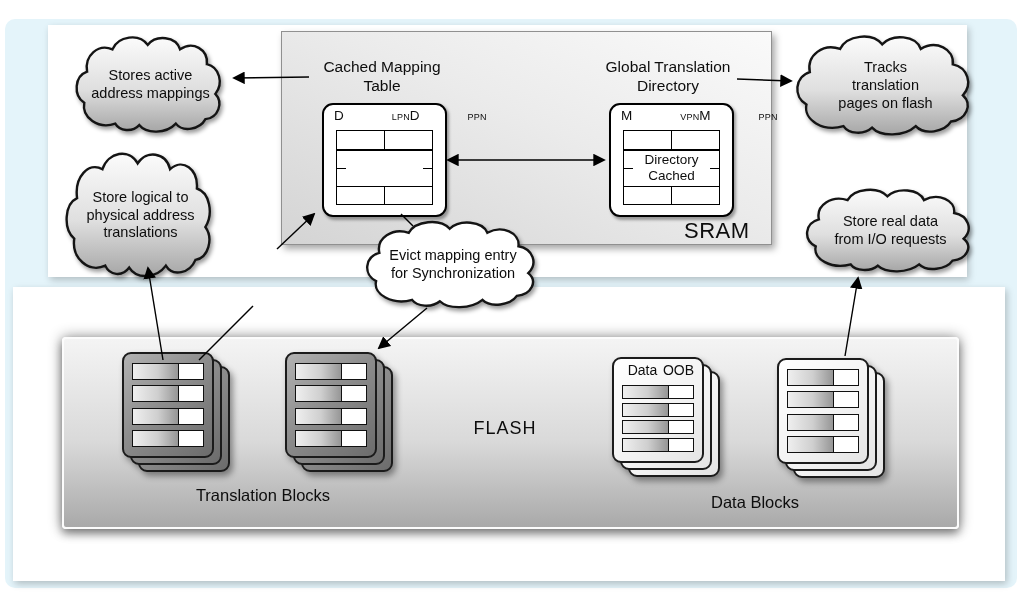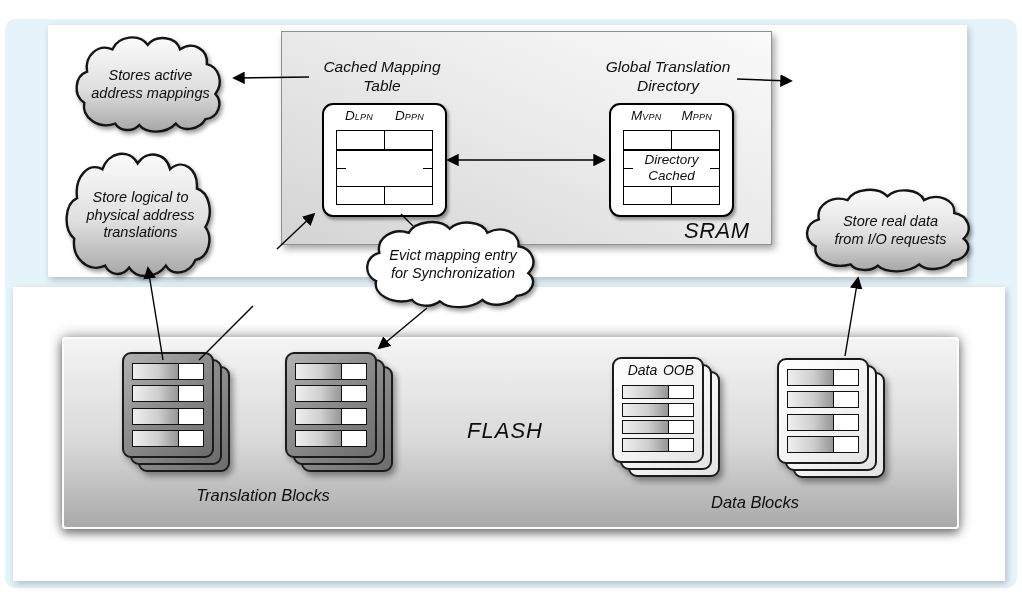--- a/index.html
+++ b/index.html
@@ -1,38 +1,38 @@
 <!DOCTYPE html>
 <html><head>
 <meta charset="utf-8">
 <style>
   html,body{margin:0;padding:0;background:#ffffff;}
   #canvas{position:relative;width:1022px;height:597px;background:#ffffff;overflow:hidden;
-          font-family:"Liberation Sans",sans-serif;color:#0d0d0d;font-style:italic;}
+          font-family:"Liberation Sans",sans-serif;color:#0d0d0d;}
   .abs{position:absolute;}
 
   
   .blue-frame{left:5px;top:19px;width:1012px;height:569px;background:#e4f4fa;border-radius:10px;}
   .slide{background:#ffffff;box-shadow:2px 3px 7px rgba(0,0,0,0.22);}
   .slide-top{left:48px;top:25px;width:919px;height:252px;}
   .slide-bottom{left:13px;top:287px;width:992px;height:294px;}
 
   
   .sram-box{left:281px;top:31px;width:489px;height:212px;
             background:linear-gradient(to bottom left,#fafafa 0%,#ebebeb 45%,#d4d4d4 100%);
             border:1px solid #909090;box-shadow:3px 4px 7px rgba(0,0,0,0.35);}
   .sram-title{font-size:15.5px;line-height:1.22;text-align:center;}
   .sram-label{font-size:22px;letter-spacing:0.5px;}
 
   
   .mapbox{width:121px;height:110px;background:#ffffff;border:2px solid #000;border-radius:11px;
           box-shadow:2px 2.5px 3px rgba(0,0,0,0.35);}
   .tbl-head{position:absolute;top:3px;left:10px;right:10px;display:flex;justify-content:space-around;
             font-size:13.5px;font-weight:bold;font-weight:normal;}
-  .tbl-head sub{font-size:9px;vertical-align:baseline;position:relative;top:0px;letter-spacing:0.2px;}
+  .tbl-head sub{font-size:9px;vertical-align:baseline;position:relative;top:0px;letter-spacing:0.2px;padding-left:48px;}
   .grid{position:absolute;left:12px;right:12px;top:25px;bottom:10px;border:1.5px solid #000;}
   .gl{position:absolute;background:#000;}
   .gl-h{height:1.5px;left:0;right:0;}
   .gl-stub{height:1.5px;width:9px;}
   .gl-v{width:1.5px;left:50%;margin-left:-0.75px;}
   .grid-body{position:absolute;top:25%;bottom:25%;left:0;right:0;display:flex;align-items:center;
              justify-content:center;text-align:center;font-size:13.5px;line-height:1.12;}
 
   
   .cloud{pointer-events:none;}
@@ -41,21 +41,21 @@
   .cloud-svg use{stroke:#141414;stroke-width:2.4px;}
   .fill-gray{fill:url(#cg);}
   .fill-white{fill:#ffffff;}
   .cloud-text{position:absolute;inset:0;display:flex;align-items:center;justify-content:center;
               text-align:center;font-size:14.5px;line-height:1.22;padding:10px 16px;box-sizing:border-box;}
 
   
   .flash-box{left:62px;top:337px;width:893px;height:188px;border:2px solid #fcfcfc;border-radius:4px;
              background:linear-gradient(to bottom,#f4f4f4 0%,#d9d9d9 55%,#a9a9a9 100%);
              box-shadow:0 0 14px rgba(0,0,0,0.45),0 5px 9px rgba(0,0,0,0.35);}
-  .flash-label{font-size:22px;letter-spacing:1px;text-align:center;}
+  .flash-label{font-size:18px;letter-spacing:1px;text-align:center;}
   .blocks-label{font-size:16.5px;text-align:center;}
 
   
   .stack{width:114px;height:124px;filter:drop-shadow(3px 4px 3px rgba(0,0,0,0.40));}
   .page{position:absolute;width:92px;height:106px;border:2.5px solid #1b1b1b;border-radius:9px;box-sizing:border-box;}
   .page.p3{left:16px;top:14px;}
   .page.p2{left:8px;top:7px;}
   .page.p1{left:0;top:0;}
   .stack-dark .page{background:linear-gradient(135deg,#b2b2b2 0%,#8d8d8d 45%,#6c6c6c 100%);}
   .stack-light .page{background:linear-gradient(135deg,#ffffff 0%,#f2f2f2 60%,#e4e4e4 100%);}
@@ -254,20 +254,26 @@
   </div>
 
   <div class="abs cloud" style="left:63px;top:148px;width:155px;height:135px;">
     <svg class="cloud-svg" viewBox="0 0 220 140" preserveAspectRatio="none">
         <use href="#cloudShape" class="fill-gray"></use>
       </svg>
     <div class="cloud-text">Store logical to physical address translations</div>
   </div>
 
 
+  <div class="abs cloud" style="left:793px;top:32px;width:185px;height:108px;">
+    <svg class="cloud-svg" viewBox="0 0 220 140" preserveAspectRatio="none">
+        <use href="#cloudShape" class="fill-gray"></use>
+      </svg>
+    <div class="cloud-text" style="padding:10px 40px;">Tracks translation pages on flash</div>
+  </div>
 
   <div class="abs cloud" style="left:803px;top:186px;width:175px;height:90px;">
     <svg class="cloud-svg" viewBox="0 0 220 140" preserveAspectRatio="none">
         <use href="#cloudShape" class="fill-gray"></use>
       </svg>
     <div class="cloud-text" style="padding:8px 26px;">Store real data from I/O requests</div>
   </div>
 
 
   <div class="abs cloud" style="left:363px;top:218px;width:180px;height:94px;">

